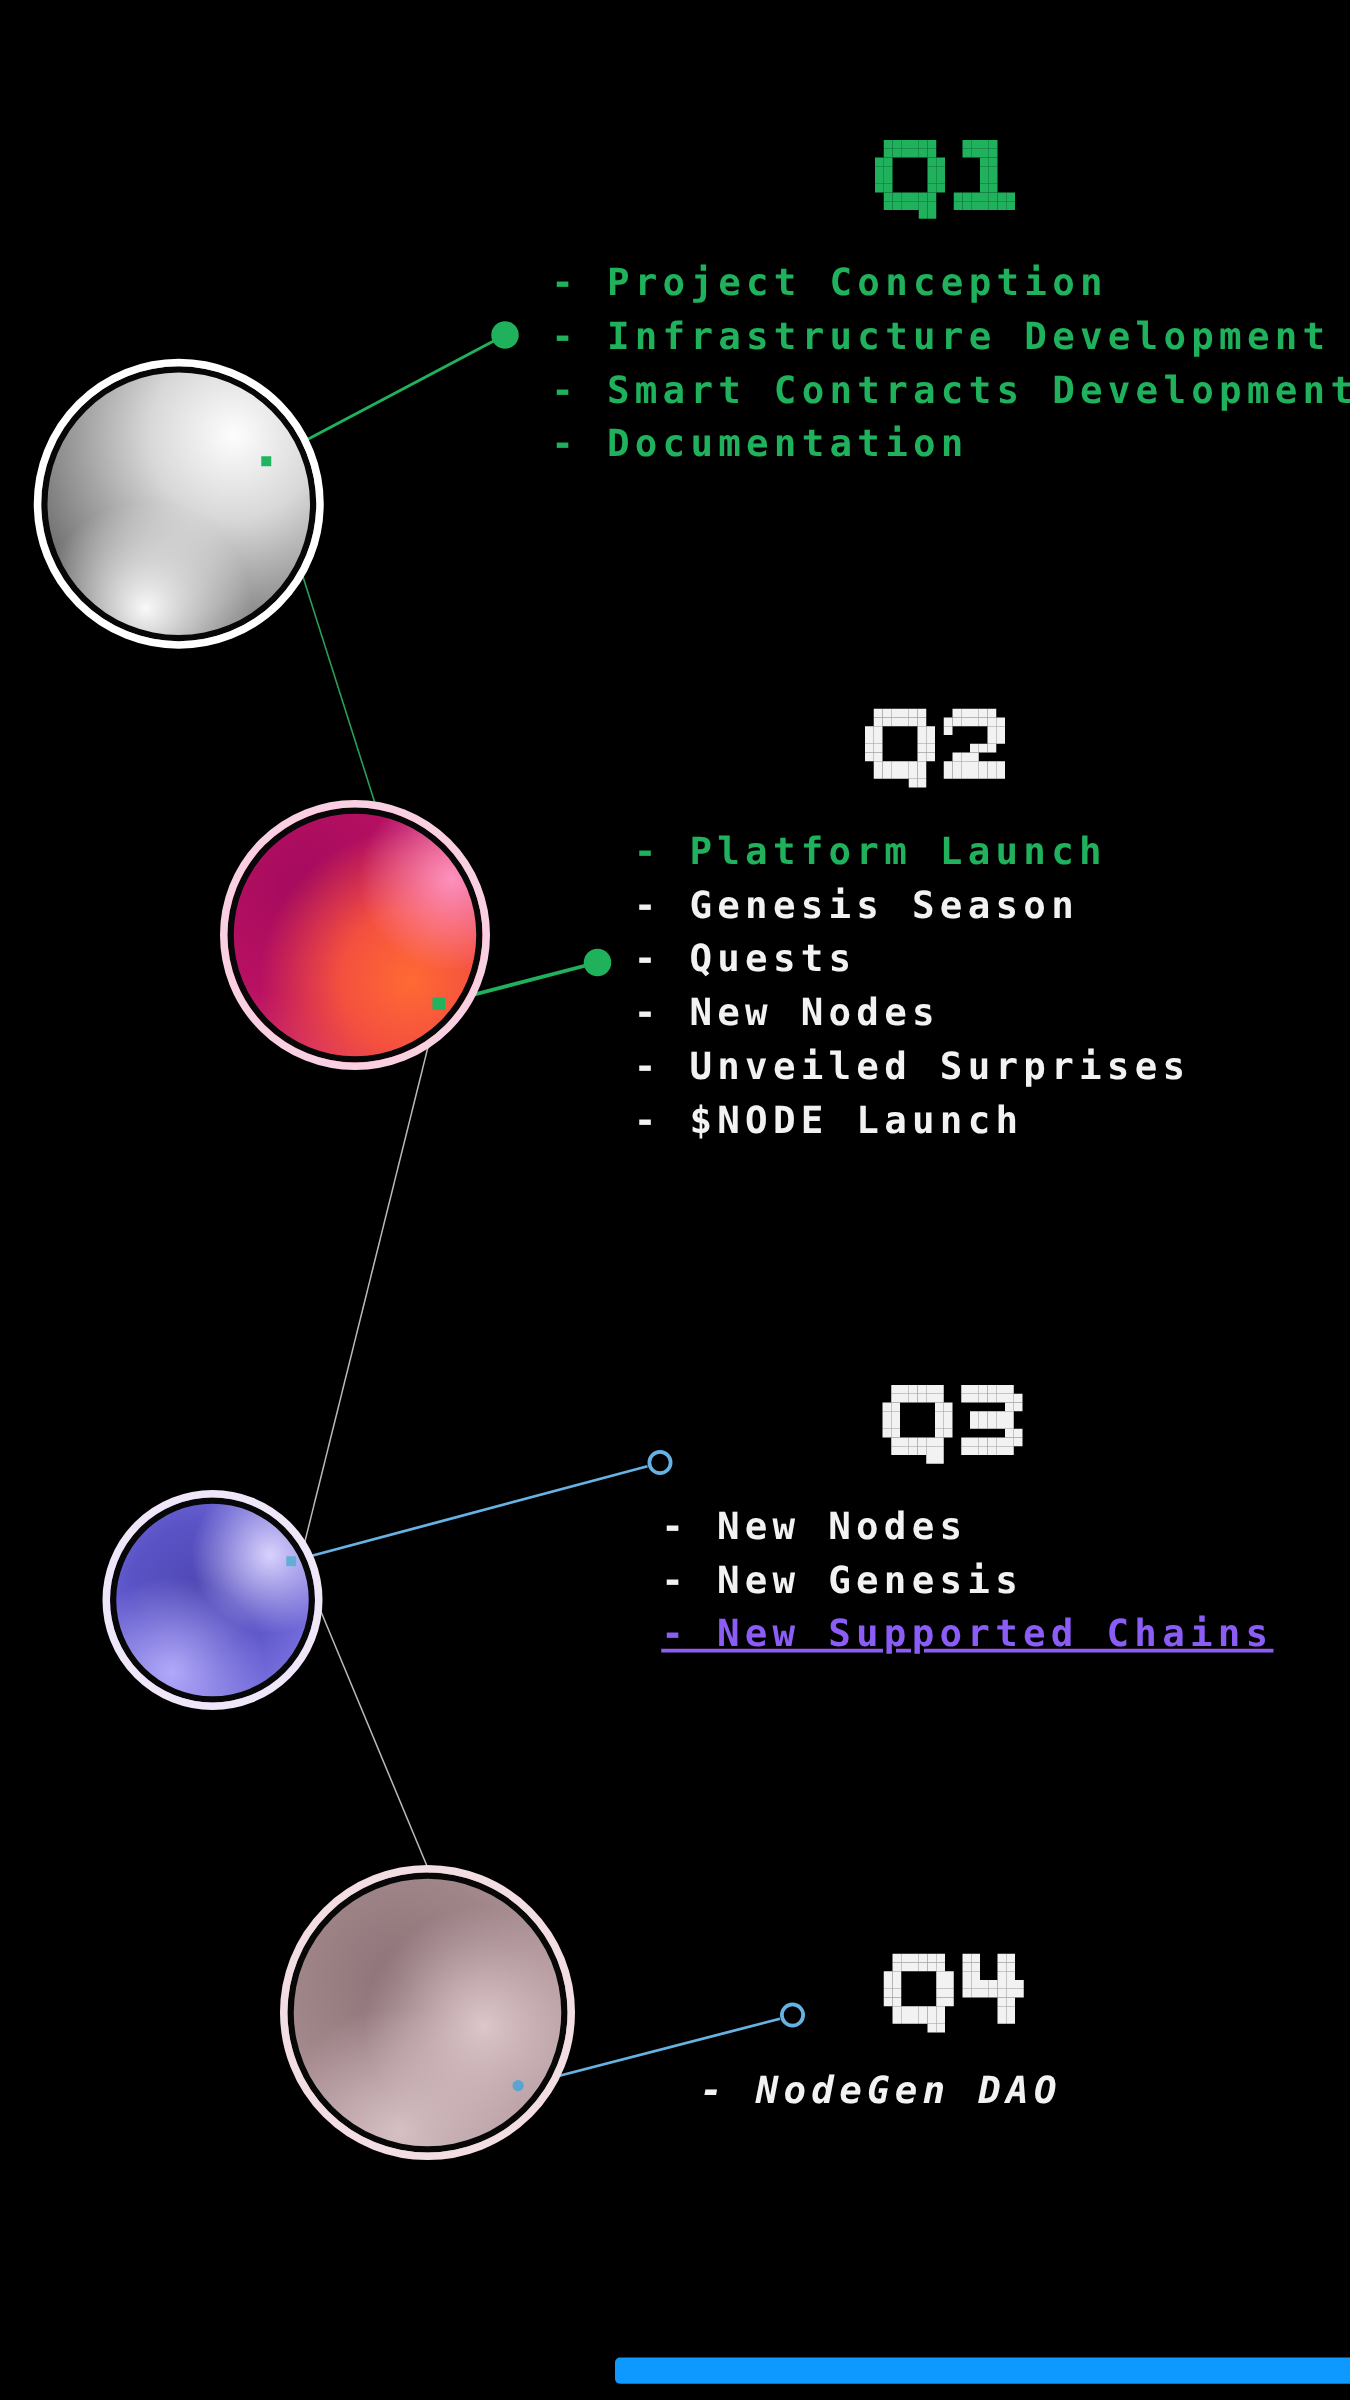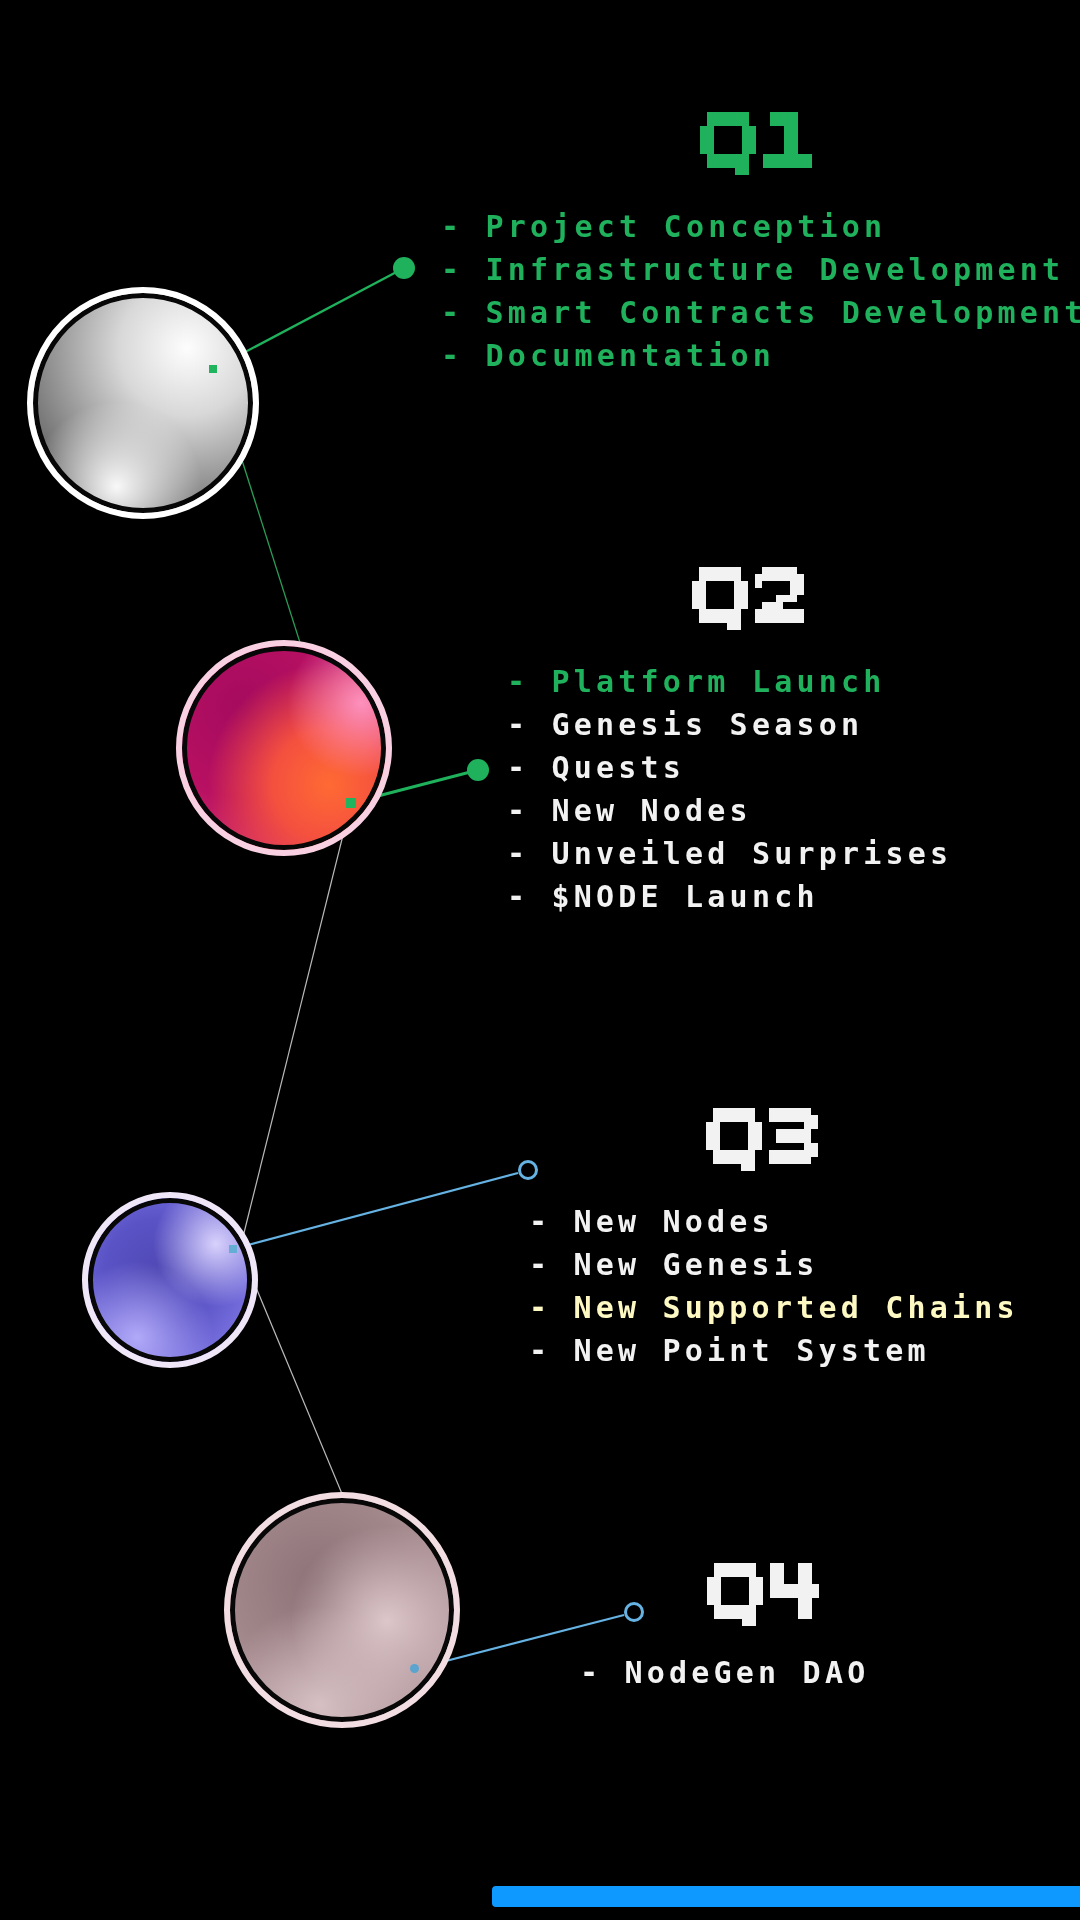--- a/index.html
+++ b/index.html
@@ -639,18 +639,18 @@
         <i></i>
         <i></i>
         <i class="on"></i>
         <i class="on"></i>
         <i></i>
       </span>
     </div>
 
   <div class="item-list" style="left:441px;top:205px;"><div style="color: rgb(31, 177, 92);">- Project Conception</div><div style="color: rgb(31, 177, 92);">- Infrastructure Development</div><div style="color: rgb(31, 177, 92);">- Smart Contracts Development</div><div style="color: rgb(31, 177, 92);">- Documentation</div></div>
   <div class="item-list" style="left:507px;top:660px;"><div style="color: rgb(31, 177, 92);">- Platform Launch</div><div style="color: rgb(242, 242, 242);">- Genesis Season</div><div style="color: rgb(242, 242, 242);">- Quests</div><div style="color: rgb(242, 242, 242);">- New Nodes</div><div style="color: rgb(242, 242, 242);">- Unveiled Surprises</div><div style="color: rgb(242, 242, 242);">- $NODE Launch</div></div>
-  <div class="item-list" style="left:529px;top:1200px;"><div style="color: rgb(242, 242, 242);">- New Nodes</div><div style="color: rgb(242, 242, 242);">- New Genesis</div><div style="color: #fef9c3;">- New Supported Chains</div><div style="color: rgb(242, 242, 242);">- New Point System</div></div>
-  <div class="item-list" style="left:580px;top:1651px;"><div style="color: rgb(242, 242, 242);">- NodeGen DAO</div></div>
+  <div class="item-list" style="left:529px;top:1200px;"><div style="color: rgb(242, 242, 242);">- New Nodes</div><div style="color: rgb(242, 242, 242);">- New Genesis</div><div style="color: #8b5cf6; text-decoration: underline;">- New Supported Chains</div></div>
+  <div class="item-list" style="left:560px;top:1651px;font-style:italic;"><div style="color: rgb(242, 242, 242);">- NodeGen DAO</div></div>
 
   <div class="footer-bar"></div>
 
 </div>
 
 </body></html>

